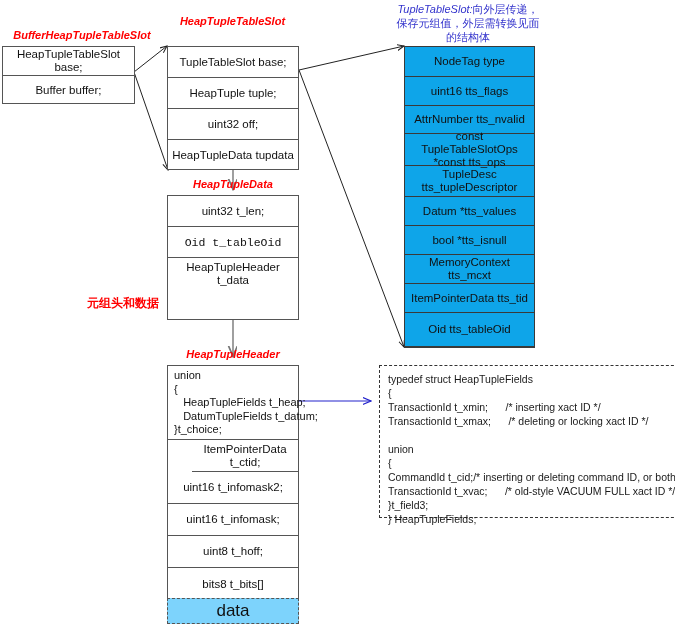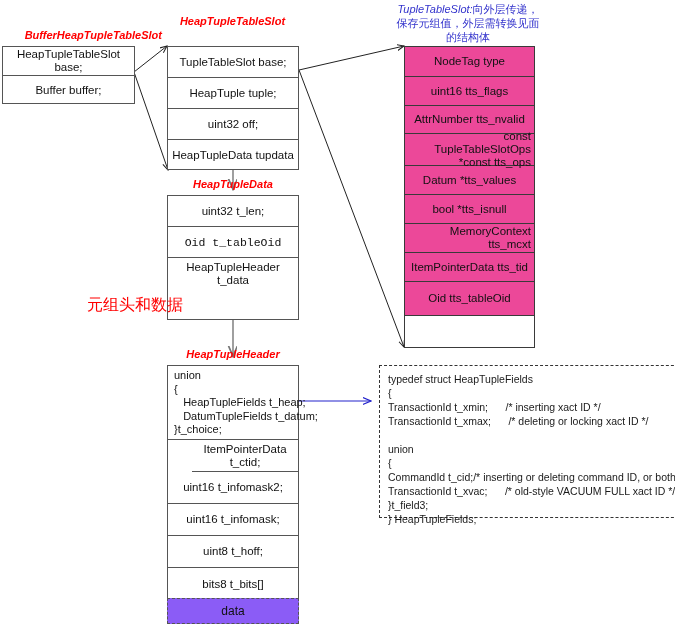--- a/index.html
+++ b/index.html
@@ -55,31 +55,31 @@
     display: flex;
     align-items: center;
     justify-content: center;
     text-align: center;
     line-height: 13px;
     padding: 0 3px;
   }
   .row:last-child { border-bottom: none; }
 
   
-  .green .row { background: #ec4899; text-align: right; }
+  .green .row { background: #0ea5e9; }
   .green { border: 1px solid #3a3a3a; }
   .green .row { border-bottom: 1px solid #3a3a3a; }
 
   
   .dashed-row {
     position: absolute;
     border: 1px dashed #555555;
     box-sizing: border-box;
-    background: #8b5cf6;
-    font-size: 12px;
+    background: #7dd3fc;
+    font-size: 17px;
     color: #111111;
     display: flex;
     align-items: center;
     justify-content: center;
   }
 
   
   .row.multiline {
     display: block;
     text-align: left;
@@ -98,22 +98,22 @@
     text-align: center;
     line-height: 14px;
   }
   .note-blue .en {
     font-style: italic;
   }
   
   .note-red {
     position: absolute;
     color: #ff0000;
-    font-size: 16px;
-    font-weight: normal;
+    font-size: 12px;
+    font-weight: bold;
     white-space: nowrap;
   }
 
   
   .code-panel {
     position: absolute;
     border: 1px dashed #333333;
     box-sizing: border-box;
     background: #ffffff;
     font-family: "Liberation Sans", "DejaVu Sans", sans-serif;
@@ -164,21 +164,21 @@
 
     <g>
       <line x1="233" y1="320" x2="233" y2="357" stroke="#777" stroke-width="1.4" marker-end="url(#ahg)"></line>
     </g>
 
     <g>
       <line x1="236" y1="401" x2="371" y2="401" stroke="#2222cc" stroke-width="1.2" marker-end="url(#ahb)"></line>
     </g>
   </svg>
 
-  <div class="struct-title" style="left:2px; top:29px; width:160px; text-align:right;">BufferHeapTupleTableSlot</div>
+  <div class="struct-title" style="left:2px; top:29px; width:160px; text-align:center;">BufferHeapTupleTableSlot</div>
 
   <div class="struct-box" style="left:2px; top:46px; width:133px; height:58px;">
     <div class="row" style="height:29px;">HeapTupleTableSlot base;</div>
     <div class="row" style="height:29px;">Buffer buffer;</div>
   </div>
 
   <div class="struct-title" style="left:167px; top:15px; width:131px;">HeapTupleTableSlot</div>
 
   <div class="struct-box" style="left:167px; top:46px; width:132px; height:124px;">
     <div class="row" style="height:31px;">TupleTableSlot base;</div>
@@ -190,20 +190,22 @@
   <div class="note-blue" style="left:393px; top:2px; width:150px;">
     <span class="en">TupleTableSlot:</span><span>向外层传递，保存元组值，外层需转换见面的结构体</span>
   </div>
 
   <div class="struct-box green" style="left:404px; top:46px; width:131px; height:302px;">
     <div class="row" style="height:30px;">NodeTag    type</div>
     <div class="row" style="height:29px;">uint16 tts_flags</div>
     <div class="row" style="height:28px;">AttrNumber tts_nvalid</div>
     <div class="row" style="height:32px; white-space:pre-line;">const TupleTableSlotOps
 *const tts_ops</div>
+    <div class="row" style="height:31px; white-space:pre-line;">TupleDesc
+tts_tupleDescriptor</div>
     <div class="row" style="height:29px;">Datum  *tts_values</div>
     <div class="row" style="height:29px;">bool *tts_isnull</div>
     <div class="row" style="height:29px;">MemoryContext tts_mcxt</div>
     <div class="row" style="height:29px;">ItemPointerData tts_tid</div>
     <div class="row" style="height:34px;">Oid tts_tableOid</div>
   </div>
 
   <div class="struct-title" style="left:167px; top:178px; width:132px;">HeapTupleData</div>
 
   <div class="struct-box" style="left:167px; top:195px; width:132px; height:125px;">

